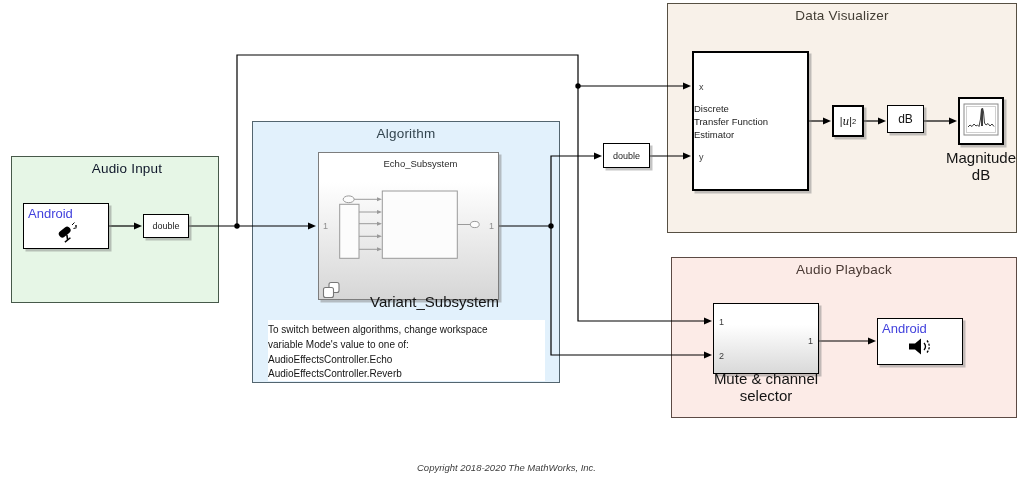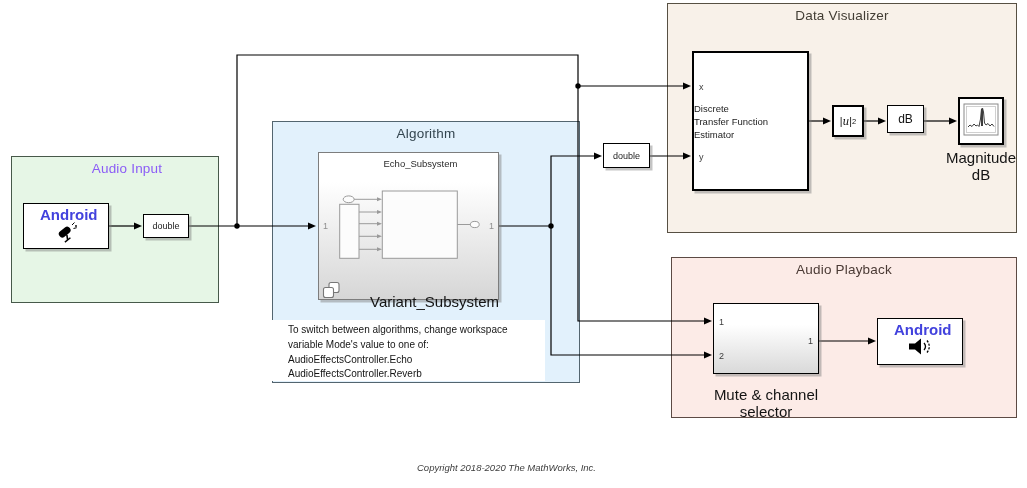--- a/index.html
+++ b/index.html
@@ -4,71 +4,71 @@
 <style>
   * { margin:0; padding:0; box-sizing:border-box; }
   html,body { background:#fff; }
   #app {
     position:relative; width:1027px; height:488px; background:#ffffff;
     font-family:"Liberation Sans", sans-serif; overflow:hidden;
   }
   .region { position:absolute; }
   .region-title { text-align:center; font-weight:normal; font-size:13.5px; padding-top:4px; letter-spacing:0.2px; }
   .region-audio-input   { left:11px;  top:156px; width:208px; height:147px; background:#e6f6e6; border:1px solid #47594a; }
-  .region-audio-input .region-title { color:#8b5cf6;padding-left:24px; }
-  .region-algorithm     { left:252px; top:121px; width:308px; height:262px; background:#e2f1fc; border:1px solid #53656f;margin-left:20px; }
+  .region-audio-input .region-title { color:#0f172a;padding-left:24px; }
+  .region-algorithm     { left:252px; top:121px; width:308px; height:262px; background:#e2f1fc; border:1px solid #53656f; }
   .region-algorithm .region-title { color:#33454f; }
   .region-data-visualizer { left:667px; top:3px; width:350px; height:230px; background:#f8f1e9; border:1px solid #575043; }
   .region-data-visualizer .region-title { color:#423d34; }
   .region-audio-playback { left:671px; top:257px; width:346px; height:161px; background:#fcebe7; border:1px solid #5c4a44; }
   .region-audio-playback .region-title { color:#4a3a35; }
 
   svg.wire-layer { position:absolute; left:0; top:0; z-index:2; }
 
   .block { position:absolute; background:#fff; border:1.5px solid #000; z-index:3;
            box-shadow:2.5px 2.5px 0 rgba(125,125,125,0.45); }
-  .vendor-label { position:absolute; left:16px; top:2px; font-size:15px; color:#4242dd;font-weight:bold; }
+  .vendor-label { position:absolute; left:4px; top:2px; font-size:13px; color:#4242dd; }
   .icon-center { position:absolute; left:0; top:0; width:100%; height:100%;
                  display:flex; align-items:center; justify-content:center; }
 
   .block-audio-capture { left:23px; top:203px; width:86px; height:46px; }
   .block-audio-capture .icon-center { padding-top:10px; }
   .block-cast1 { left:143px; top:214px; width:46px; height:24px; border-width:1px;
                  display:flex; align-items:center; justify-content:center; font-size:9px; color:#222; }
   .block-cast2 { left:603px; top:143px; width:47px; height:25px; border-width:1px;
                  display:flex; align-items:center; justify-content:center; font-size:9px; color:#222; }
 
   .block-variant { left:318px; top:152px; width:181px; height:148px;
                    background:linear-gradient(#ffffff 20%, #d6d6d6); border:1px solid #7d7d7d; }
   .variant-active-label { position:absolute; top:5px; width:100%; text-align:center; font-size:9.5px; color:#2b2b2b;margin-left:12px; }
   .port-gray { position:absolute; font-size:9px; color:#8f8f8f; }
   .port-dark { position:absolute; font-size:9px; color:#3c3c3c; }
   .block-name-label { position:absolute; text-align:center; font-size:15px; color:#141414; z-index:3; }
   .label-variant { left:318px; top:293px; width:181px;text-align:right; }
 
   .annotation { position:absolute; left:268px; top:320px; width:277px; height:61px; background:#fff;
-                font-size:10px; line-height:14.8px; color:#141414; padding:3px 20px; z-index:3; white-space:pre-line; }
+                font-size:10px; line-height:14.8px; color:#141414; padding:3px 0; z-index:3; white-space:pre-line; }
 
   .block-dtfe { left:692px; top:51px; width:117px; height:140px; border-width:2.5px; }
   .dtfe-text { position:absolute; width:100%; top:50%; transform:translateY(-50%);
                font-size:9.5px; line-height:13px; color:#1c1c1c; white-space:pre-line; }
 
   .block-magsq { left:832px; top:105px; width:32px; height:32px; border-width:2px;
                  display:flex; align-items:center; justify-content:center; font-size:10.5px; color:#111; }
   .block-magsq .mvar { font-family:"DejaVu Serif", serif; font-style:italic; }
   .block-magsq sup { font-size:7.5px; }
   .block-db { left:887px; top:105px; width:37px; height:28px; border-width:1.2px;
               display:flex; align-items:center; justify-content:center; font-size:12px; color:#111; }
 
   .block-scope { left:958px; top:97px; width:46px; height:48px; border-width:2px; }
   .label-scope { left:938px; top:149px; width:86px; }
 
   .block-mute { left:713px; top:303px; width:106px; height:71px; border-width:1.3px;
                 background:linear-gradient(#ffffff 30%, #d9d9d9); }
-  .label-mute { left:693px; top:386px; width:146px; }
+  .label-mute { left:693px; top:370px; width:146px; }
 
   .block-speaker { left:877px; top:318px; width:86px; height:47px; }
   .block-speaker .icon-center { padding-top:10px; }
 
   .copyright { position:absolute; left:0; top:462px; width:1013px; text-align:center;
                font-size:9.5px; color:#3d3d3d; z-index:1;font-style:italic; }
 </style>
 </head>
 <body>
 

